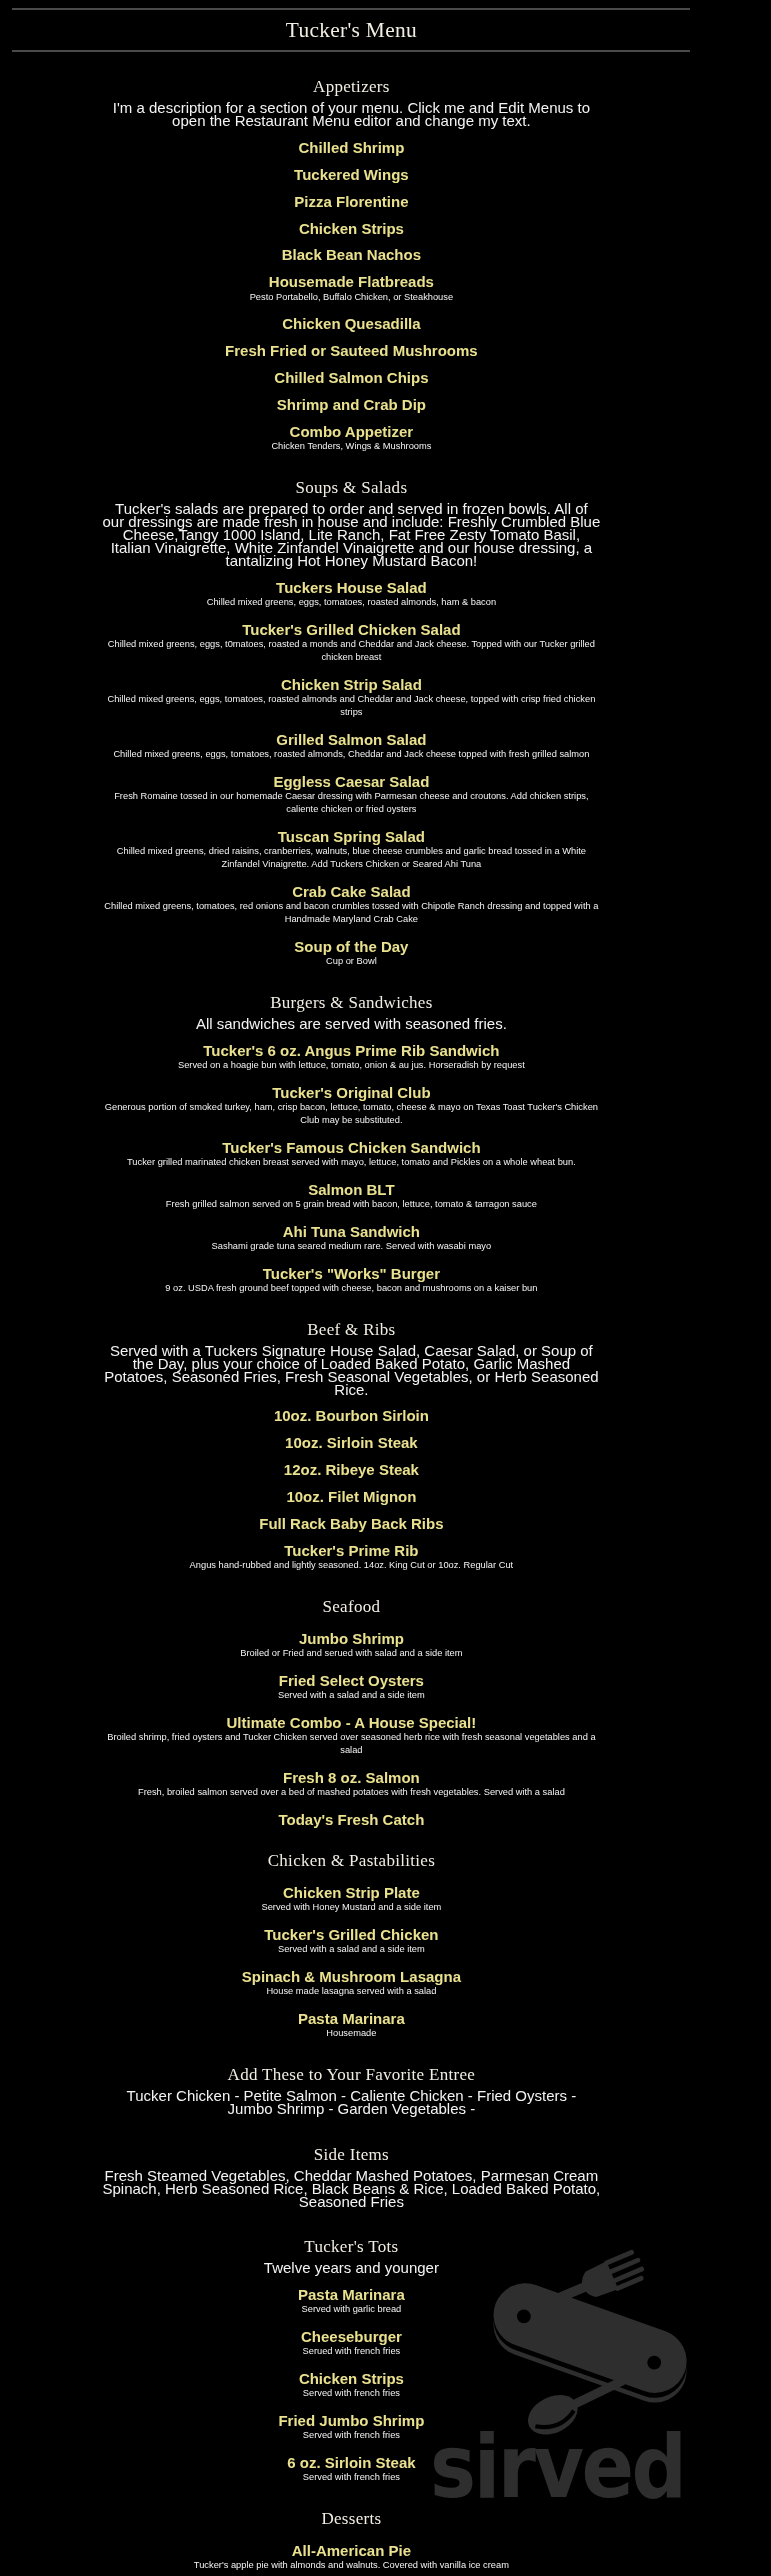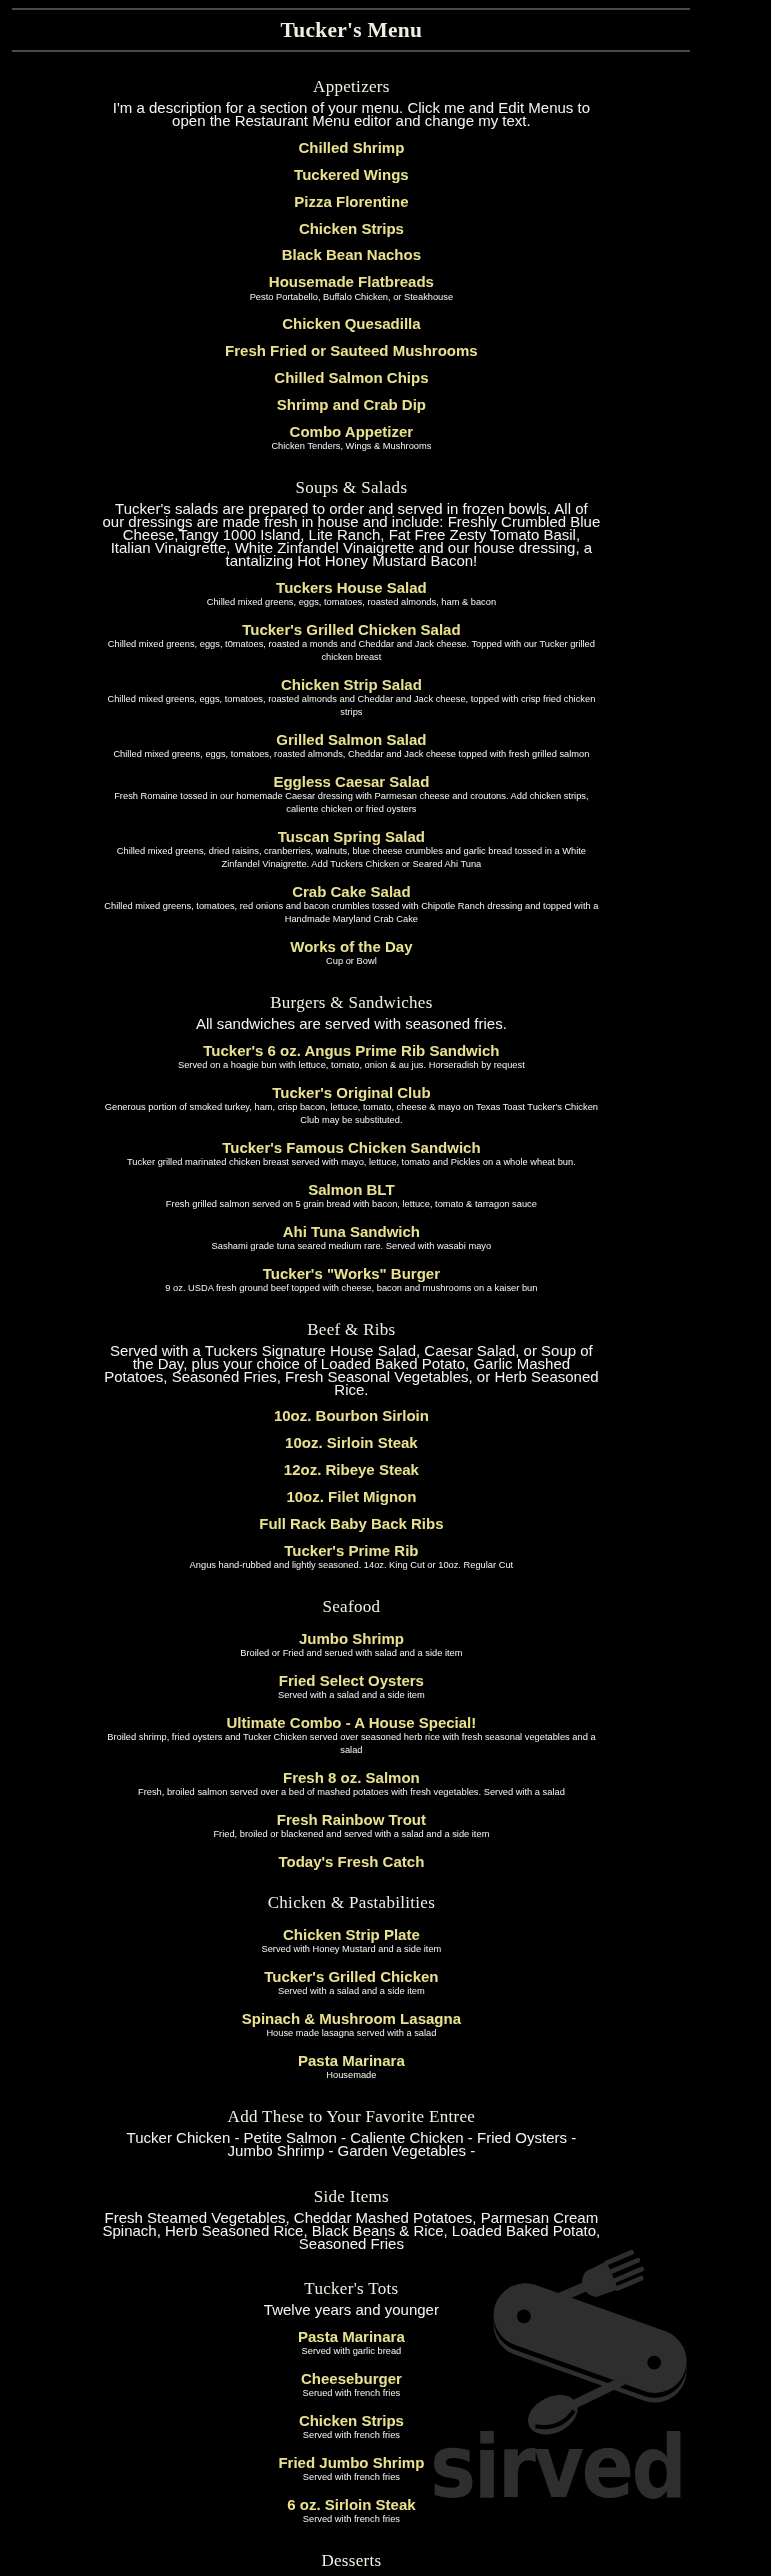--- a/index.html
+++ b/index.html
@@ -15,21 +15,21 @@
     width: 678px;
     margin-left: 12.4px;
     text-align: center;
     position: relative;
     z-index: 2;
   }
   .rule { height: 2.1px; background: #4a4a4a; }
   .rule-top { margin-top: 8.3px; }
   .page-title {
     font-family: "Liberation Serif", serif;
-    font-weight: 700;
+    font-weight: 400;
     font-size: 21.4px;
     line-height: 29px;
     margin: 5.5px 0;
     color: #f2eee3;
     letter-spacing: 0.3px;
   }
   .menu-section { padding-top: 24px; }
   .section-title {
     font-family: "Liberation Serif", serif;
     font-weight: 400;
@@ -220,21 +220,21 @@
     <div class="item-name">Tuscan Spring Salad</div>
     <div class="item-desc">Chilled mixed greens, dried raisins, cranberries, walnuts, blue cheese crumbles and garlic bread tossed in a White Zinfandel Vinaigrette. Add Tuckers Chicken or Seared Ahi Tuna</div>
   </div>
 
   <div class="menu-item">
     <div class="item-name">Crab Cake Salad</div>
     <div class="item-desc">Chilled mixed greens, tomatoes, red onions and bacon crumbles tossed with Chipotle Ranch dressing and topped with a Handmade Maryland Crab Cake</div>
   </div>
 
   <div class="menu-item">
-    <div class="item-name">Works of the Day</div>
+    <div class="item-name">Soup of the Day</div>
     <div class="item-desc">Cup or Bowl</div>
   </div>
 </div>
   </section>
 
   <section class="menu-section">
     <h2 class="section-title">Burgers &amp; Sandwiches</h2>
     <p class="section-desc">All sandwiches are served with seasoned fries.</p>
     <div class="items">
   <div class="menu-item">
@@ -322,24 +322,20 @@
   <div class="menu-item">
     <div class="item-name">Ultimate Combo - A House Special!</div>
     <div class="item-desc">Broiled shrimp, fried oysters and Tucker Chicken served over seasoned herb rice with fresh seasonal vegetables and a salad</div>
   </div>
 
   <div class="menu-item">
     <div class="item-name">Fresh 8 oz. Salmon</div>
     <div class="item-desc">Fresh, broiled salmon served over a bed of mashed potatoes with fresh vegetables. Served with a salad</div>
   </div>
 
-  <div class="menu-item">
-    <div class="item-name">Fresh Rainbow Trout</div>
-    <div class="item-desc">Fried, broiled or blackened and served with a salad and a side item</div>
-  </div>
 
   <div class="menu-item">
     <div class="item-name">Today's Fresh Catch</div>
 
   </div>
 </div>
   </section>
 
   <section class="menu-section">
     <h2 class="section-title">Chicken &amp; Pastabilities</h2>

